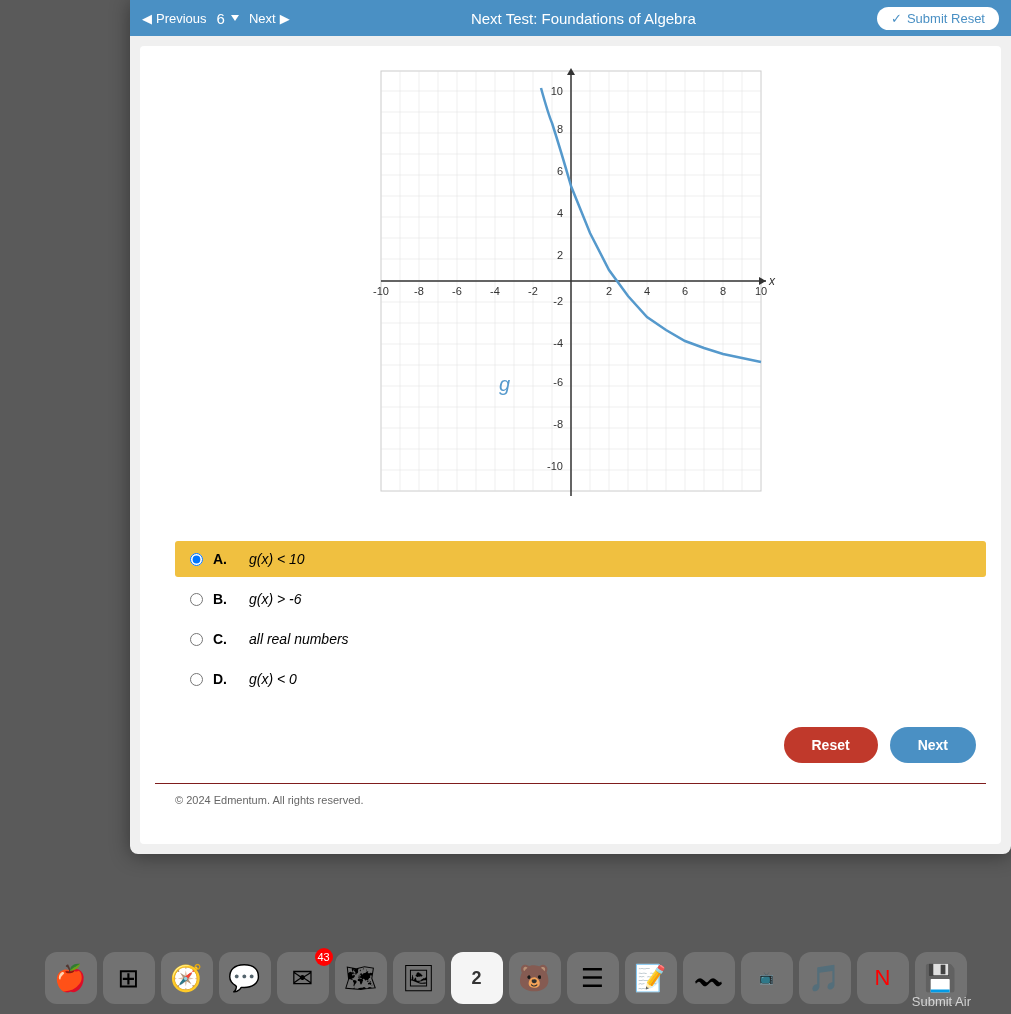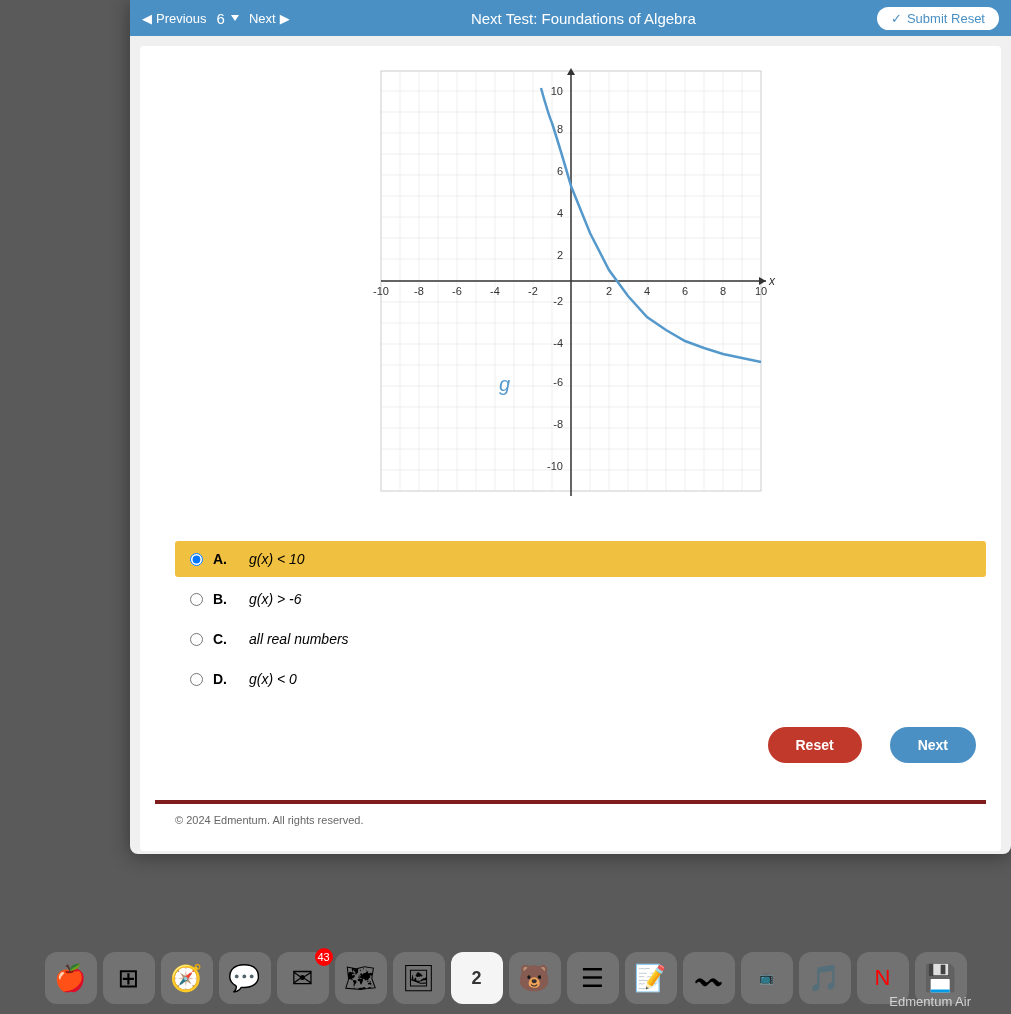--- a/index.html
+++ b/index.html
@@ -136,21 +136,21 @@
     .answer-text {
       font-size: 14px;
       font-style: italic;
       margin-left: 14px;
     }
 
     
     .buttons-row {
       display: flex;
       justify-content: flex-end;
-      gap: 28px;
+      gap: 12px;
       margin-top: 30px;
       margin-right: 10px;
       padding-bottom: 10px;
     }
 
     .reset-btn {
       background: #c0392b;
       color: white;
       border: none;
       border-radius: 20px;
@@ -169,22 +169,22 @@
       font-size: 14px;
       font-weight: bold;
       cursor: pointer;
     }
 
     
     .footer {
       padding: 10px 20px;
       font-size: 11px;
       color: #666;
-      border-top: 4px solid #7f1d1d;
-      margin-top: 27px;
+      border-top: 1px solid #7f1d1d;
+      margin-top: 10px;
     }
 
     
     .dock {
       position: absolute;
       bottom: 10px;
       left: 0;
       right: 0;
       display: flex;
       justify-content: center;
@@ -421,15 +421,15 @@
     <div class="dock-item">🐻</div>
     <div class="dock-item">☰</div>
     <div class="dock-item">📝</div>
     <div class="dock-item">〰</div>
     <div class="dock-item" style="font-size:12px;font-weight:bold;color:white;">📺</div>
     <div class="dock-item">🎵</div>
     <div class="dock-item" style="color:#f00;font-size:22px;">N</div>
     <div class="dock-item">💾</div>
   </div>
 
-  <div class="macbook-label">Edmentum Air</div>
+  <div class="macbook-label">Submit Air</div>
 
 </div>
 
 </body></html>

